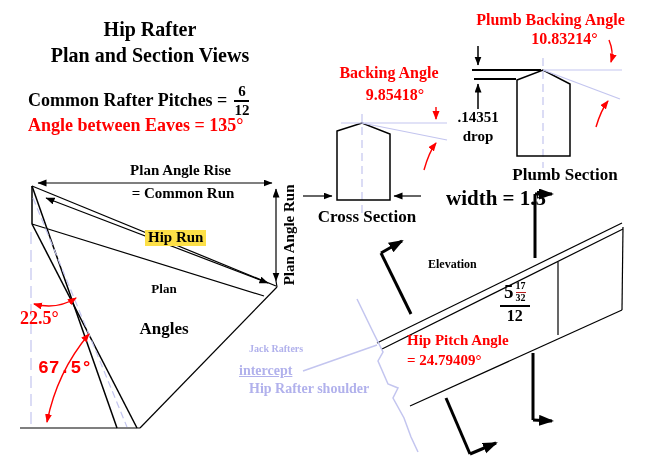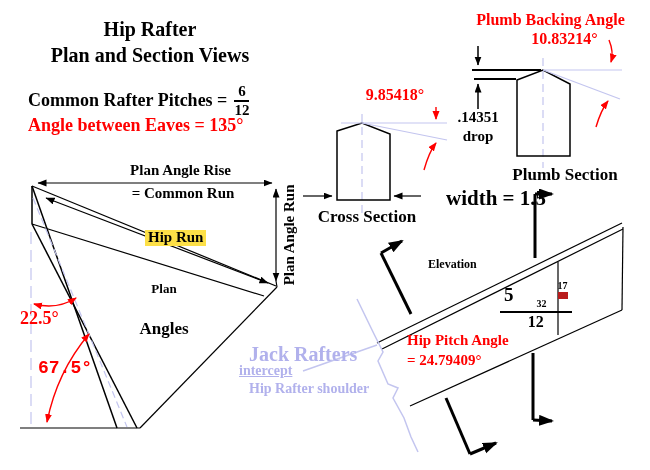--- a/index.html
+++ b/index.html
@@ -15,21 +15,21 @@
   .bg{background:#fde047;padding:0 3px;}
   .rot{transform:rotate(-90deg);transform-origin:center;}
   
   .pitchrow{display:flex;align-items:center;}
   .frac{display:inline-flex;flex-direction:column;text-align:center;font-size:15px;margin-left:7px;line-height:1.1;}
   .fr-n{border-bottom:2px solid #000;padding:0 3px;}
   
   .bf-top{display:flex;align-items:center;justify-content:center;gap:2px;border-bottom:2px solid #000;padding:0 4px 2px;}
   .bf-whole{font-size:19px;}
   .bf-small{display:inline-flex;flex-direction:column;font-size:10px;line-height:1.05;text-align:center;}
-  .bf-small .n{border-bottom:7px solid #b91c1c;margin-left:42px;}
+  .bf-small .n{border-bottom:1px solid #b91c1c;}
   .bf-bot{text-align:center;font-size:16px;line-height:1.15;}
 </style>
 </head>
 <body>
 
 <div class="stage">
 
   <svg width="650" height="470" viewBox="0 0 650 470">
     <defs>
       <marker id="ab" markerUnits="userSpaceOnUse" markerWidth="10" markerHeight="8" refX="8.5" refY="3.5" orient="auto-start-reverse">
@@ -114,20 +114,21 @@
   <div class="lbl pitchrow" style="left:28px;top:83px;">
     <span style="font-size:18px;">Common Rafter Pitches =</span>
     <span class="frac">
       <span class="fr-n">6</span>
       <span>12</span>
     </span>
   </div>
 
   <div class="lbl red" style="left:28px;top:116px;font-size:18px;">Angle between Eaves  = 135°</div>
 
+  <div class="lbl red c" style="left:328px;top:65px;width:122px;font-size:16px;">Backing Angle</div>
   <div class="lbl red c" style="left:345px;top:87px;width:100px;font-size:16px;">9.85418°</div>
 
   <div class="lbl red c" style="left:458px;top:12px;width:185px;font-size:16px;">Plumb Backing Angle</div>
   <div class="lbl red c" style="left:512px;top:31px;width:105px;font-size:16px;">10.83214°</div>
 
   <div class="lbl c" style="left:450px;top:110px;width:56px;font-size:15px;">.14351</div>
   <div class="lbl c" style="left:450px;top:129px;width:56px;font-size:15px;">drop</div>
 
   <div class="lbl c" style="left:500px;top:166px;width:130px;font-size:17px;">Plumb Section</div>
   <div class="lbl c" style="left:303px;top:208px;width:128px;font-size:17px;">Cross Section</div>
@@ -152,17 +153,17 @@
     <div class="bf-top">
       <span class="bf-whole">5</span>
       <span class="bf-small">
         <span class="n">17</span>
         <span>32</span>
       </span>
     </div>
     <div class="bf-bot">12</div>
   </div>
 
-  <div class="lbl lav" style="left:249px;top:344px;font-size:20px;">Jack Rafters</div>
+  <div class="lbl lav" style="left:249px;top:344px;font-size:10px;">Jack Rafters</div>
   <div class="lbl lav" style="left:239px;top:364px;font-size:14px;text-decoration:underline;">intercept</div>
   <div class="lbl lav" style="left:249px;top:382px;font-size:14px;">Hip Rafter shoulder</div>
 
 </div>
 
 </body></html>

